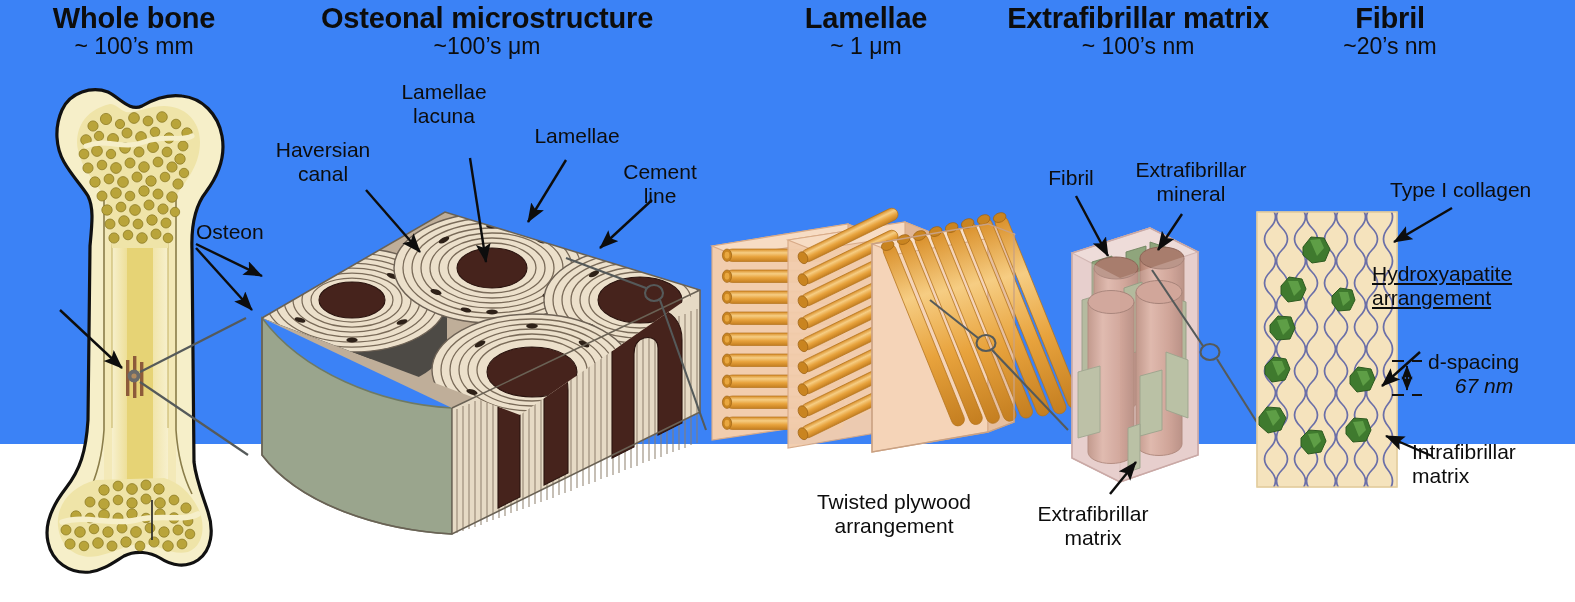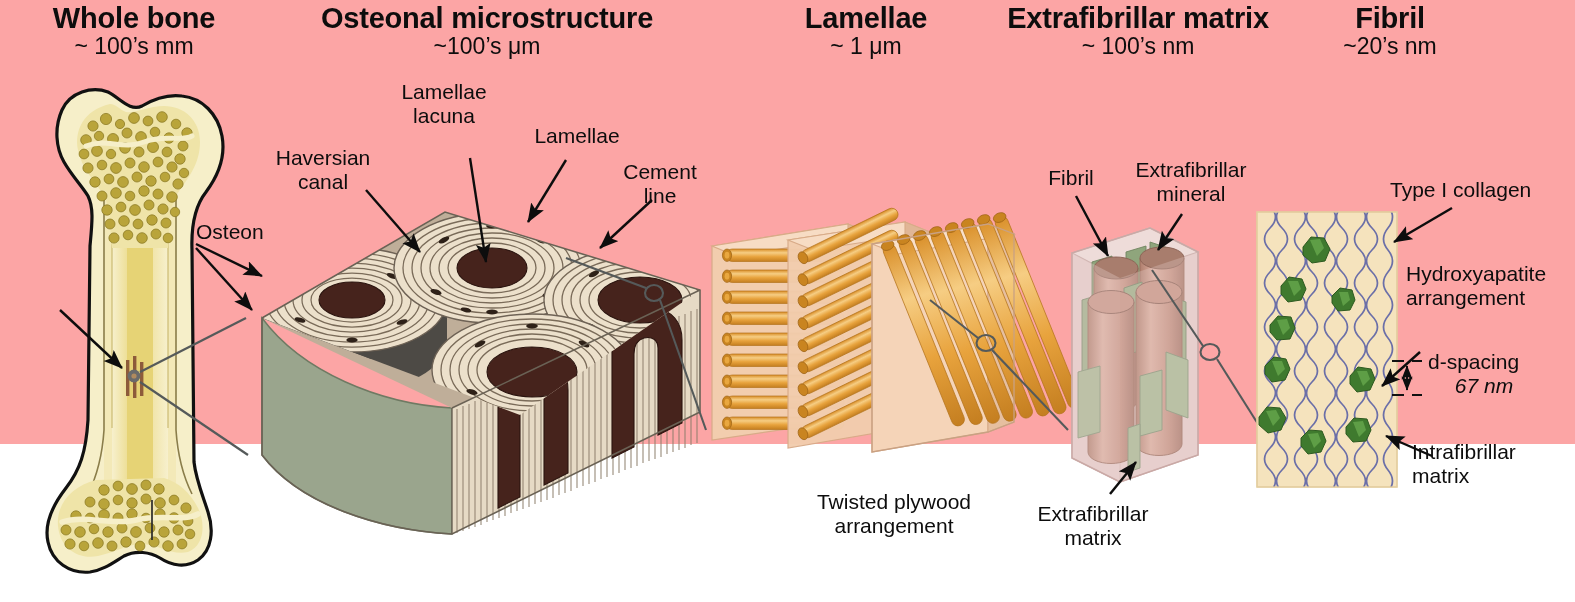--- a/index.html
+++ b/index.html
@@ -1,17 +1,17 @@
 <!DOCTYPE html>
 <html><head>
 <meta charset="utf-8">
 <style>
   html,body{margin:0;padding:0;background:#ffffff;}
   body{width:1575px;height:602px;overflow:hidden;font-family:"Liberation Sans",sans-serif;color:#0d0d0d;}
-  #stage{position:relative;width:1575px;height:444px;background:#fca5a5;}
+  #stage{position:relative;width:1575px;height:444px;background:#3b82f6;}
 
   .hdr{position:absolute;text-align:center;line-height:1.12;}
   .hdr .t{font-size:29px;font-weight:700;letter-spacing:-0.2px;white-space:nowrap;}
   .hdr .s{font-size:23px;font-weight:400;white-space:nowrap;}
 
   .lbl{position:absolute;font-size:21px;line-height:1.14;text-align:center;white-space:nowrap;}
   .lbl.l{text-align:left;}
   .lbl i{font-style:italic;}
 
   svg.layer{position:absolute;left:0;top:0;width:1575px;height:602px;overflow:visible;}
@@ -711,21 +711,21 @@
   <div class="hdr" style="left:1290px;top:2px;width:200px;">
     <div class="t">Fibril</div>
     <div class="s">~20’s nm</div>
   </div>
 
 
   <div class="lbl" style="left:196px;top:220px;width:90px;text-align:left;">
     <div>Osteon</div>
   </div>
 
-  <div class="lbl" style="left:262px;top:146px;width:122px;">
+  <div class="lbl" style="left:262px;top:138px;width:122px;">
     <div>Haversian</div>
     <div>canal</div>
   </div>
 
   <div class="lbl" style="left:382px;top:80px;width:124px;">
     <div>Lamellae</div>
     <div>lacuna</div>
   </div>
 
   <div class="lbl" style="left:522px;top:124px;width:110px;">
@@ -753,21 +753,21 @@
 
   <div class="lbl" style="left:1018px;top:502px;width:150px;">
     <div>Extrafibrillar</div>
     <div>matrix</div>
   </div>
 
   <div class="lbl l" style="left:1390px;top:178px;width:180px;">
     <div>Type I collagen</div>
   </div>
 
-  <div class="lbl l" style="left:1406px;top:262px;width:170px;">
+  <div class="lbl l" style="left:1372px;top:262px;width:170px;text-decoration:underline;">
     <div>Hydroxyapatite</div>
     <div>arrangement</div>
   </div>
 
   <div class="lbl l" style="left:1428px;top:350px;width:140px;">
     <div>d-spacing</div>
     <div style="text-align:center;width:112px;"><i>67 nm</i></div>
   </div>
 
   <div class="lbl l" style="left:1412px;top:440px;width:160px;">

